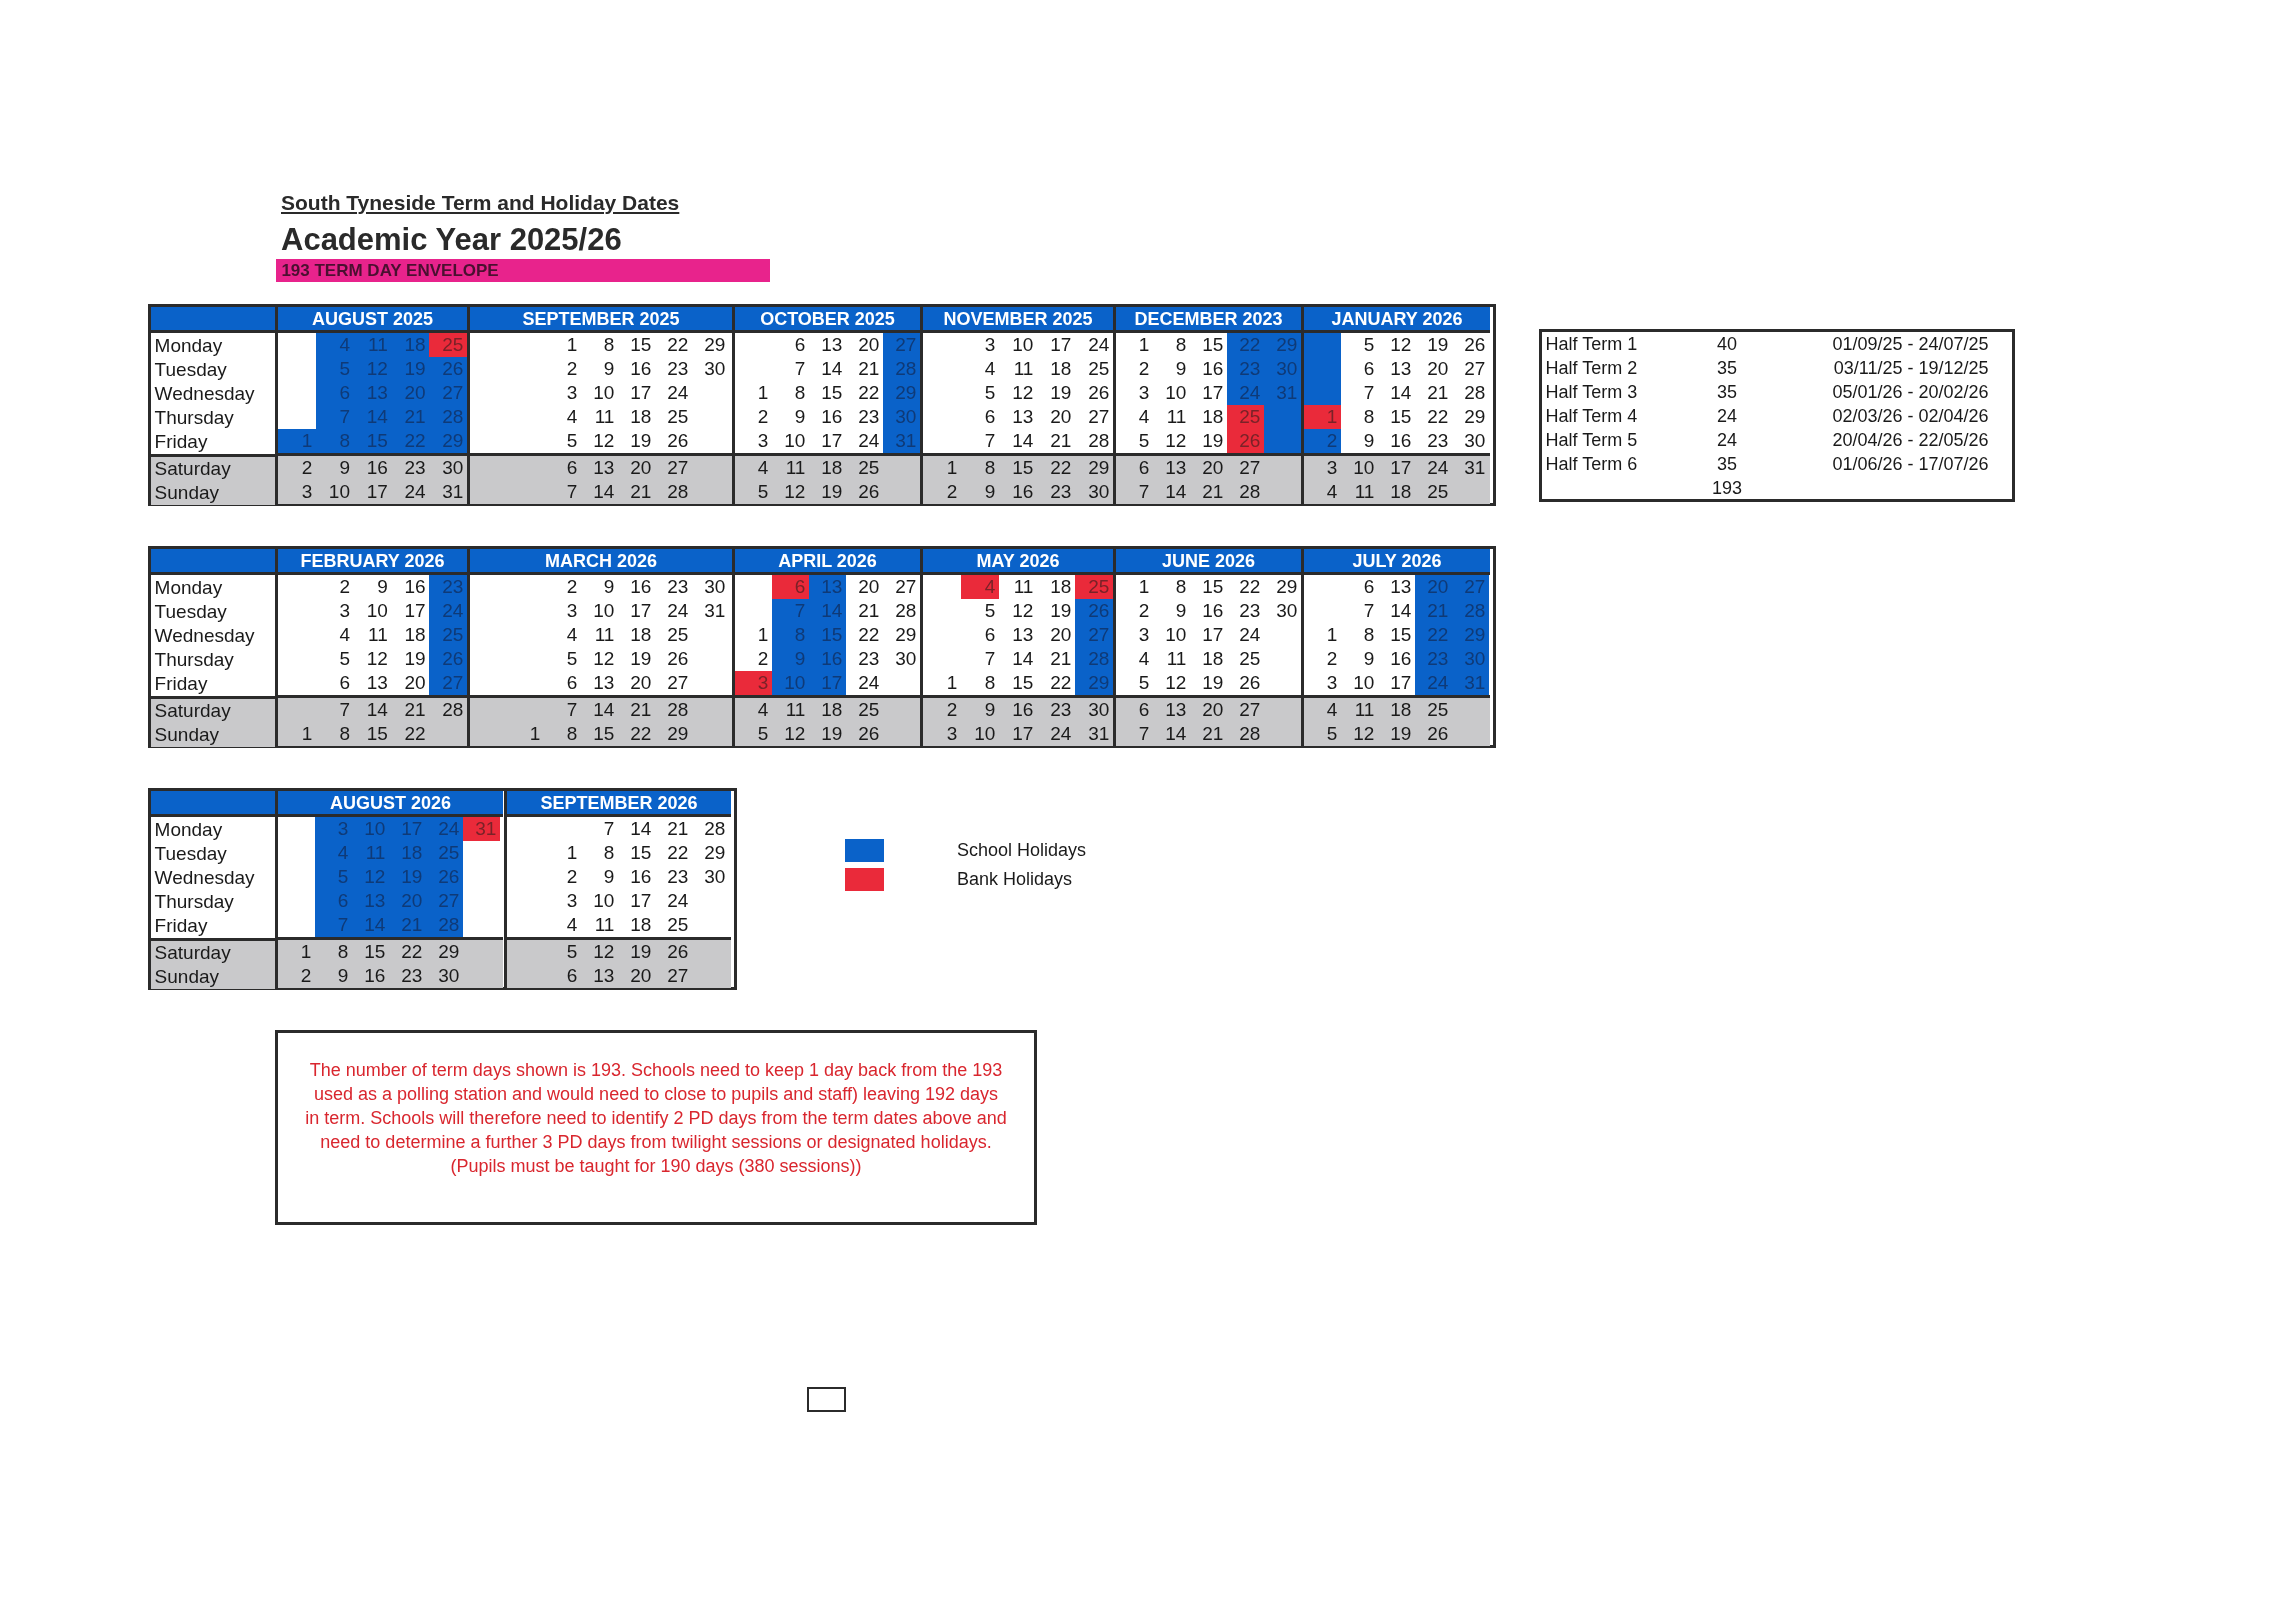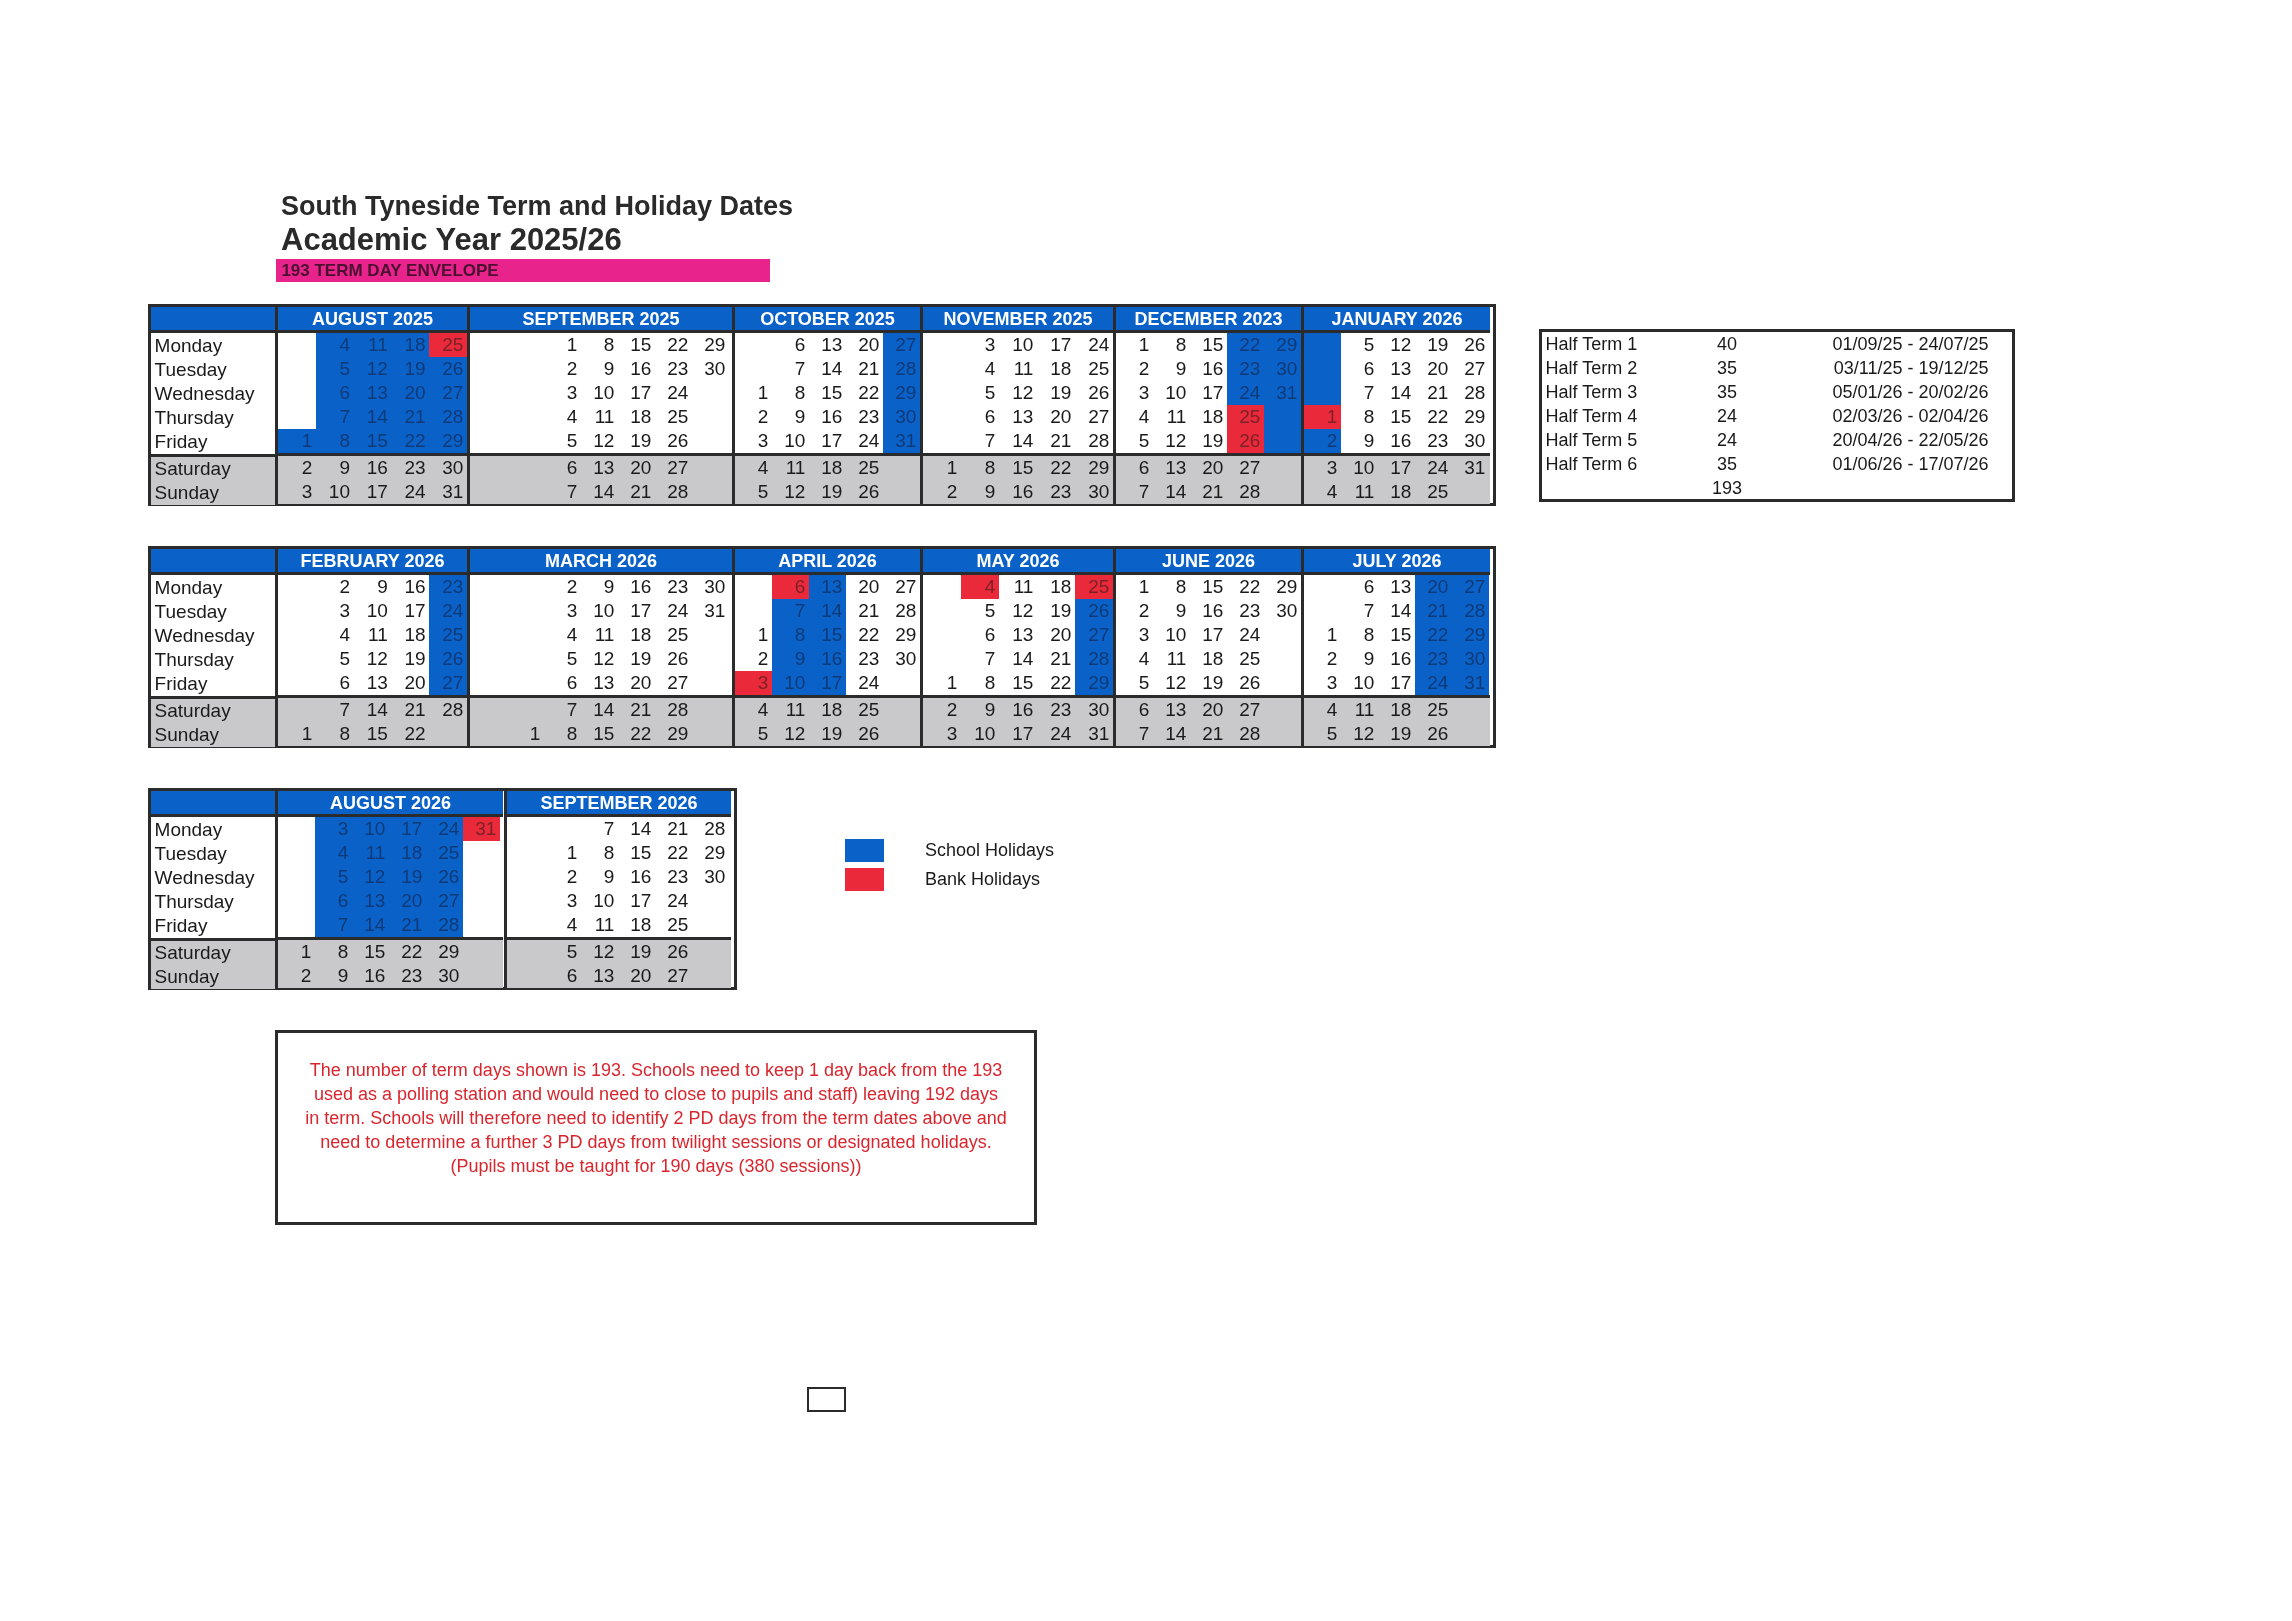--- a/index.html
+++ b/index.html
@@ -1,18 +1,18 @@
 <!DOCTYPE html>
 <html style="font-size:14.3px"><head>
 <meta charset="utf-8">
 <style>
   html, body { margin:0; padding:0; }
   body { width:2293px; height:1621px; background:#ffffff; position:relative; overflow:hidden;
          font-family:"Liberation Sans", sans-serif; color:#1a1a1a; }
-  .title { position:absolute; left:281px; top:191px; font-weight:bold; font-size:27px; color:#2a2a2a; }
+  .title { position:absolute; left:281px; top:191px; font-weight:bold; font-size:21px; color:#2a2a2a;text-decoration:underline; }
   .subtitle { position:absolute; left:281px; top:222px; font-weight:bold; font-size:31px; color:#2a2a2a; }
   .envelope { position:absolute; left:276px; top:259px; width:494px; height:23px; background:#e8238c;
               font-weight:bold; font-size:17px; color:#4a1030; line-height:23px; padding-left:5.4px; box-sizing:border-box; }
 
   .cal-block { position:absolute; border:3.6px solid #2b2b2b; background:#fff; }
   .cal-block .hdr-row { position:absolute; left:0; top:0; height:23px; background:#0a62c9; border-bottom:3.6px solid #2b2b2b; }
   .labels { position:absolute; left:0; top:27px; width:124px; }
   .labels .lbl { height:24px; line-height:24px; font-size:19px; padding-left:3.6px; }
   .labels .lbl.we { background:#c9c9cb; }
   .month { position:absolute; top:0; border-left:3.6px solid #2b2b2b; box-sizing:border-box; }
@@ -26,21 +26,21 @@
   .month .cell.bank { background:#ea2a3a; color:#7a2228; }
   .month .weekend-line { height:2.7px; background:#2b2b2b; }
   .labels .weekend-line { height:2.7px; background:#2b2b2b; }
 
   .half-term { position:absolute; left:1539px; top:329px; width:476px; height:173px; border:3.6px solid #2b2b2b; box-sizing:border-box; }
   .ht-row { display:flex; height:24px; line-height:24px; font-size:18px; }
   .ht-name { width:157px; padding-left:3.6px; }
   .ht-days { width:49px; text-align:center; }
   .ht-range { width:237px; text-align:right; }
 
-  .legend-item { position:absolute; display:flex; align-items:center; }
+  .legend-item { position:absolute; display:flex; align-items:center;gap:32px; }
   .swatch { width:39px; height:23px; }
   .legend-label { font-size:18px; margin-left:41px; }
 
   .note { position:absolute; left:275px; top:1030px; width:762px; height:195px; border:3.6px solid #2b2b2b; box-sizing:border-box;
           color:#d9262e; font-size:18px; text-align:center; line-height:24px; padding-top:25px; }
   .note p { margin:0; }
   .small-box { position:absolute; left:807px; top:1387px; width:39px; height:25px; border:2.7px solid #2b2b2b; box-sizing:border-box; }
 </style>
 </head>
 <body>

